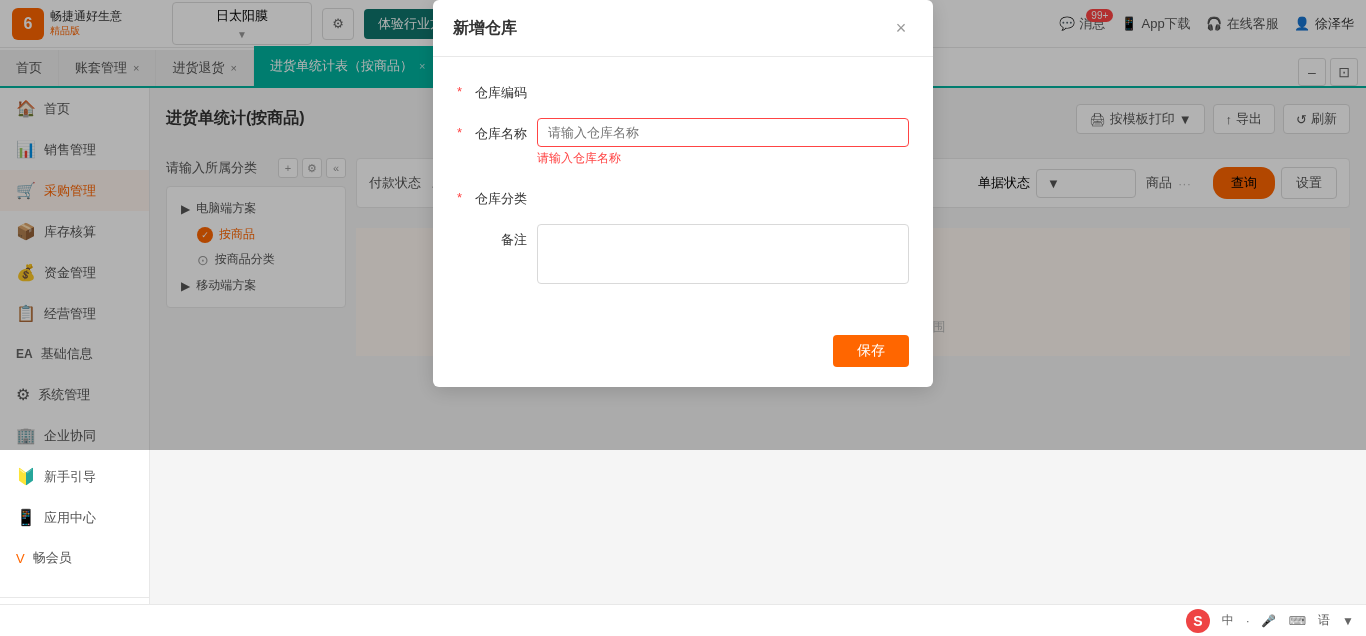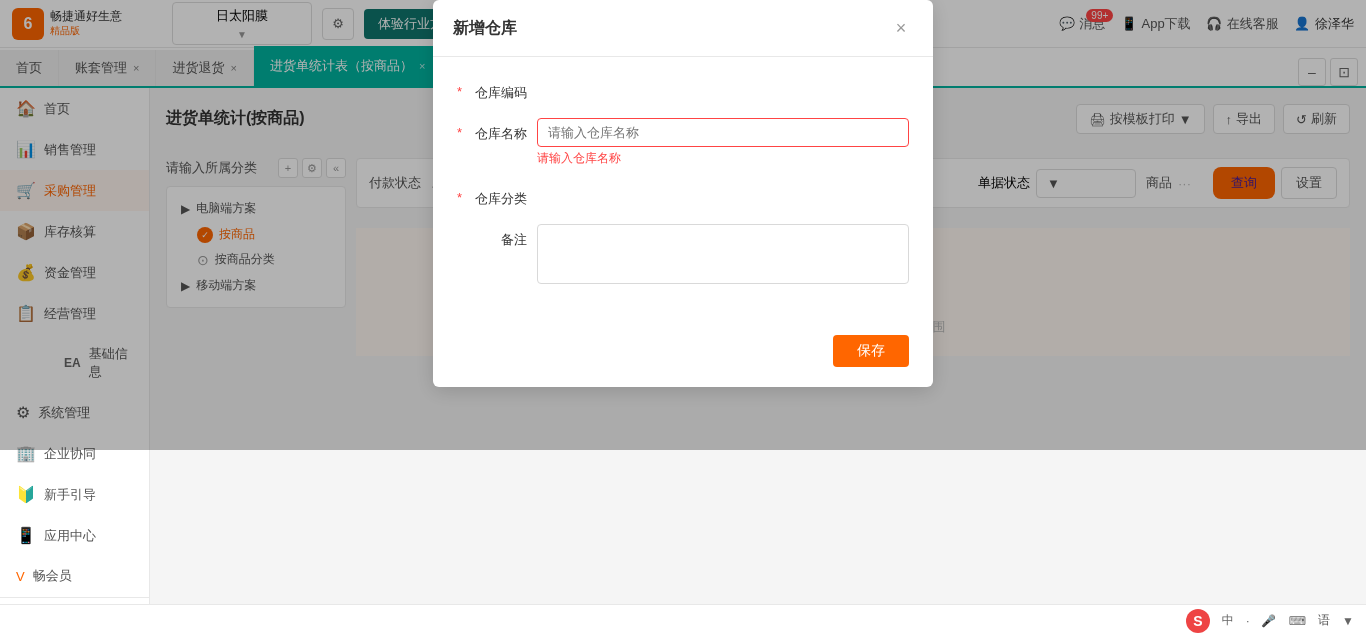--- a/index.html
+++ b/index.html
@@ -128,22 +128,22 @@
       flex: 1;
       padding: 16px;
       position: relative;
       overflow: hidden;
     }
     .page-title {
       font-size: 16px; font-weight: bold; color: #333;
       margin-bottom: 14px;
     }
     .btn-query {
-      background: #ff6600; color: #4c1d95;
-      border: none; border-radius: 8px;
+      background: #ff6600; color: #000000;
+      border: none; border-radius: 14px;
       padding: 6px 18px; cursor: pointer; font-size: 13px;
     }
     .btn-setting {
       background: #fff; color: #555;
       border: 1px solid #ddd; border-radius: 4px;
       padding: 6px 14px; cursor: pointer; font-size: 13px;
     }
     .scheme-btn {
       width: 20px; height: 20px;
       border: 1px solid #ddd; border-radius: 3px;
@@ -402,21 +402,21 @@
     </div>
     <div class="sidebar-item">
       <span class="sidebar-icon">💰</span>
       <span>资金管理</span>
     </div>
     <div class="sidebar-item">
       <span class="sidebar-icon">📋</span>
       <span>经营管理</span>
     </div>
     <div class="sidebar-item">
-      <span class="sidebar-icon" style="font-size:12px;font-weight:bold;color:#666;margin-left:48px;">EA</span>
+      <span class="sidebar-icon" style="font-size:12px;font-weight:bold;color:#666;">EA</span>
       <span>基础信息</span>
     </div>
     <div class="sidebar-item">
       <span class="sidebar-icon">⚙</span>
       <span>系统管理</span>
     </div>
     <div class="sidebar-item">
       <span class="sidebar-icon">🏢</span>
       <span>企业协同</span>
     </div>

